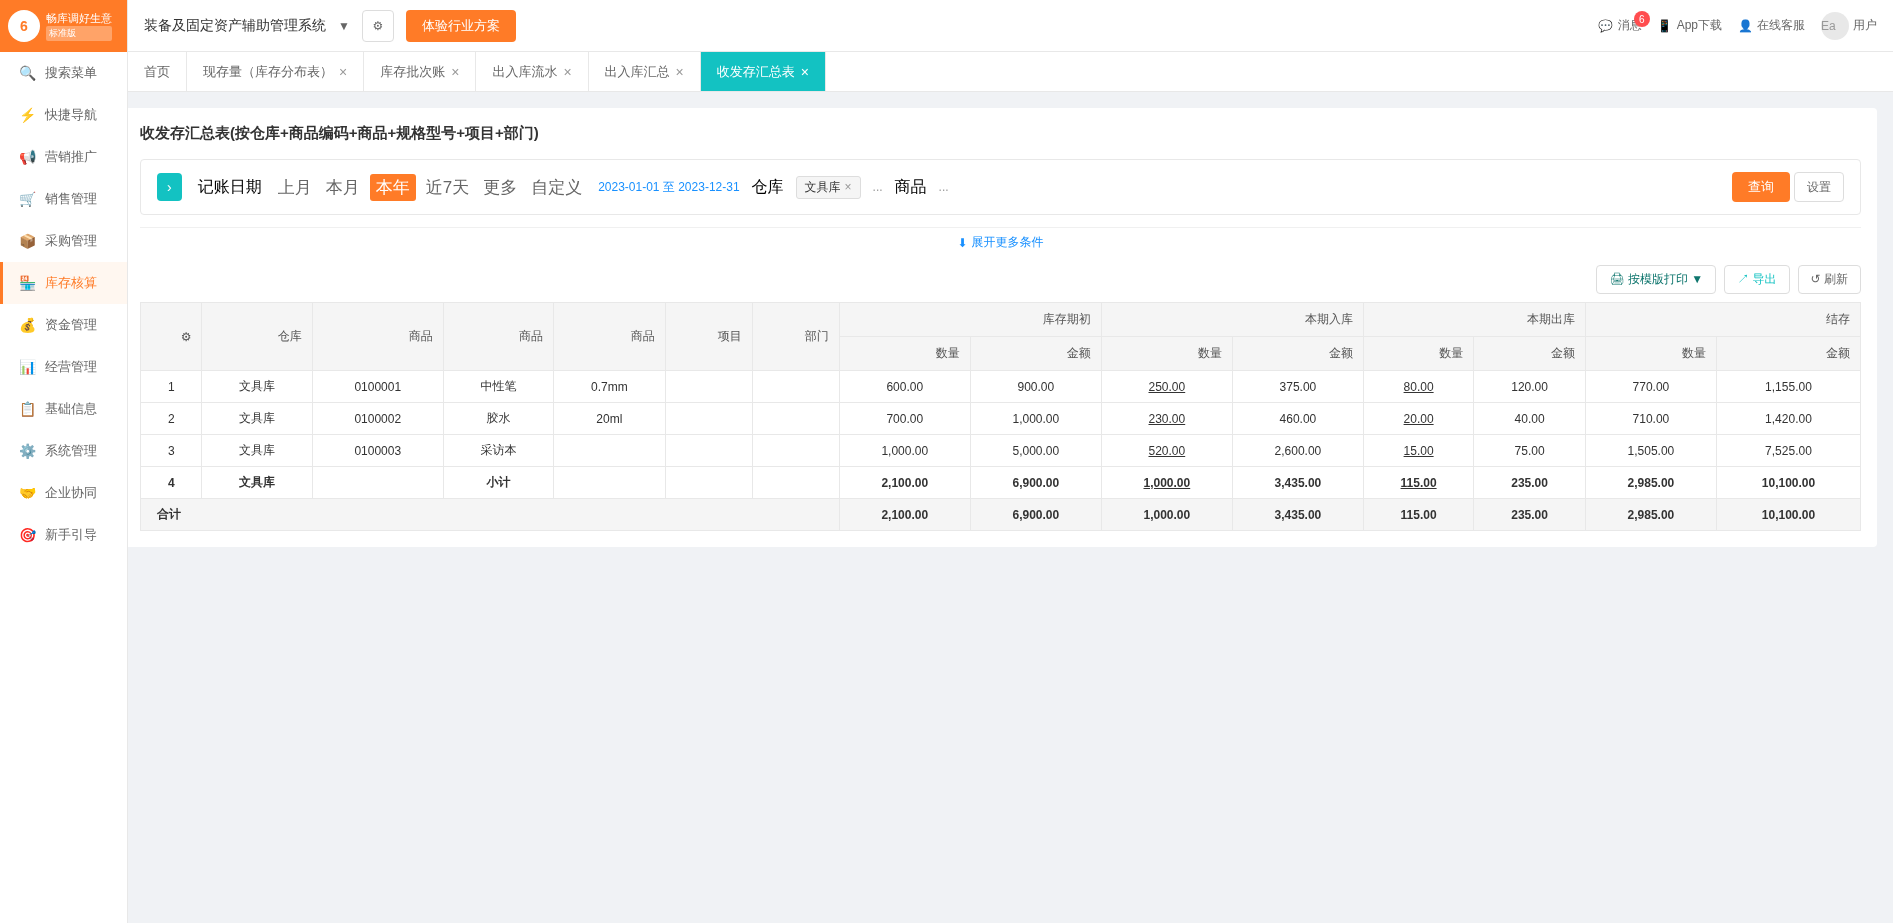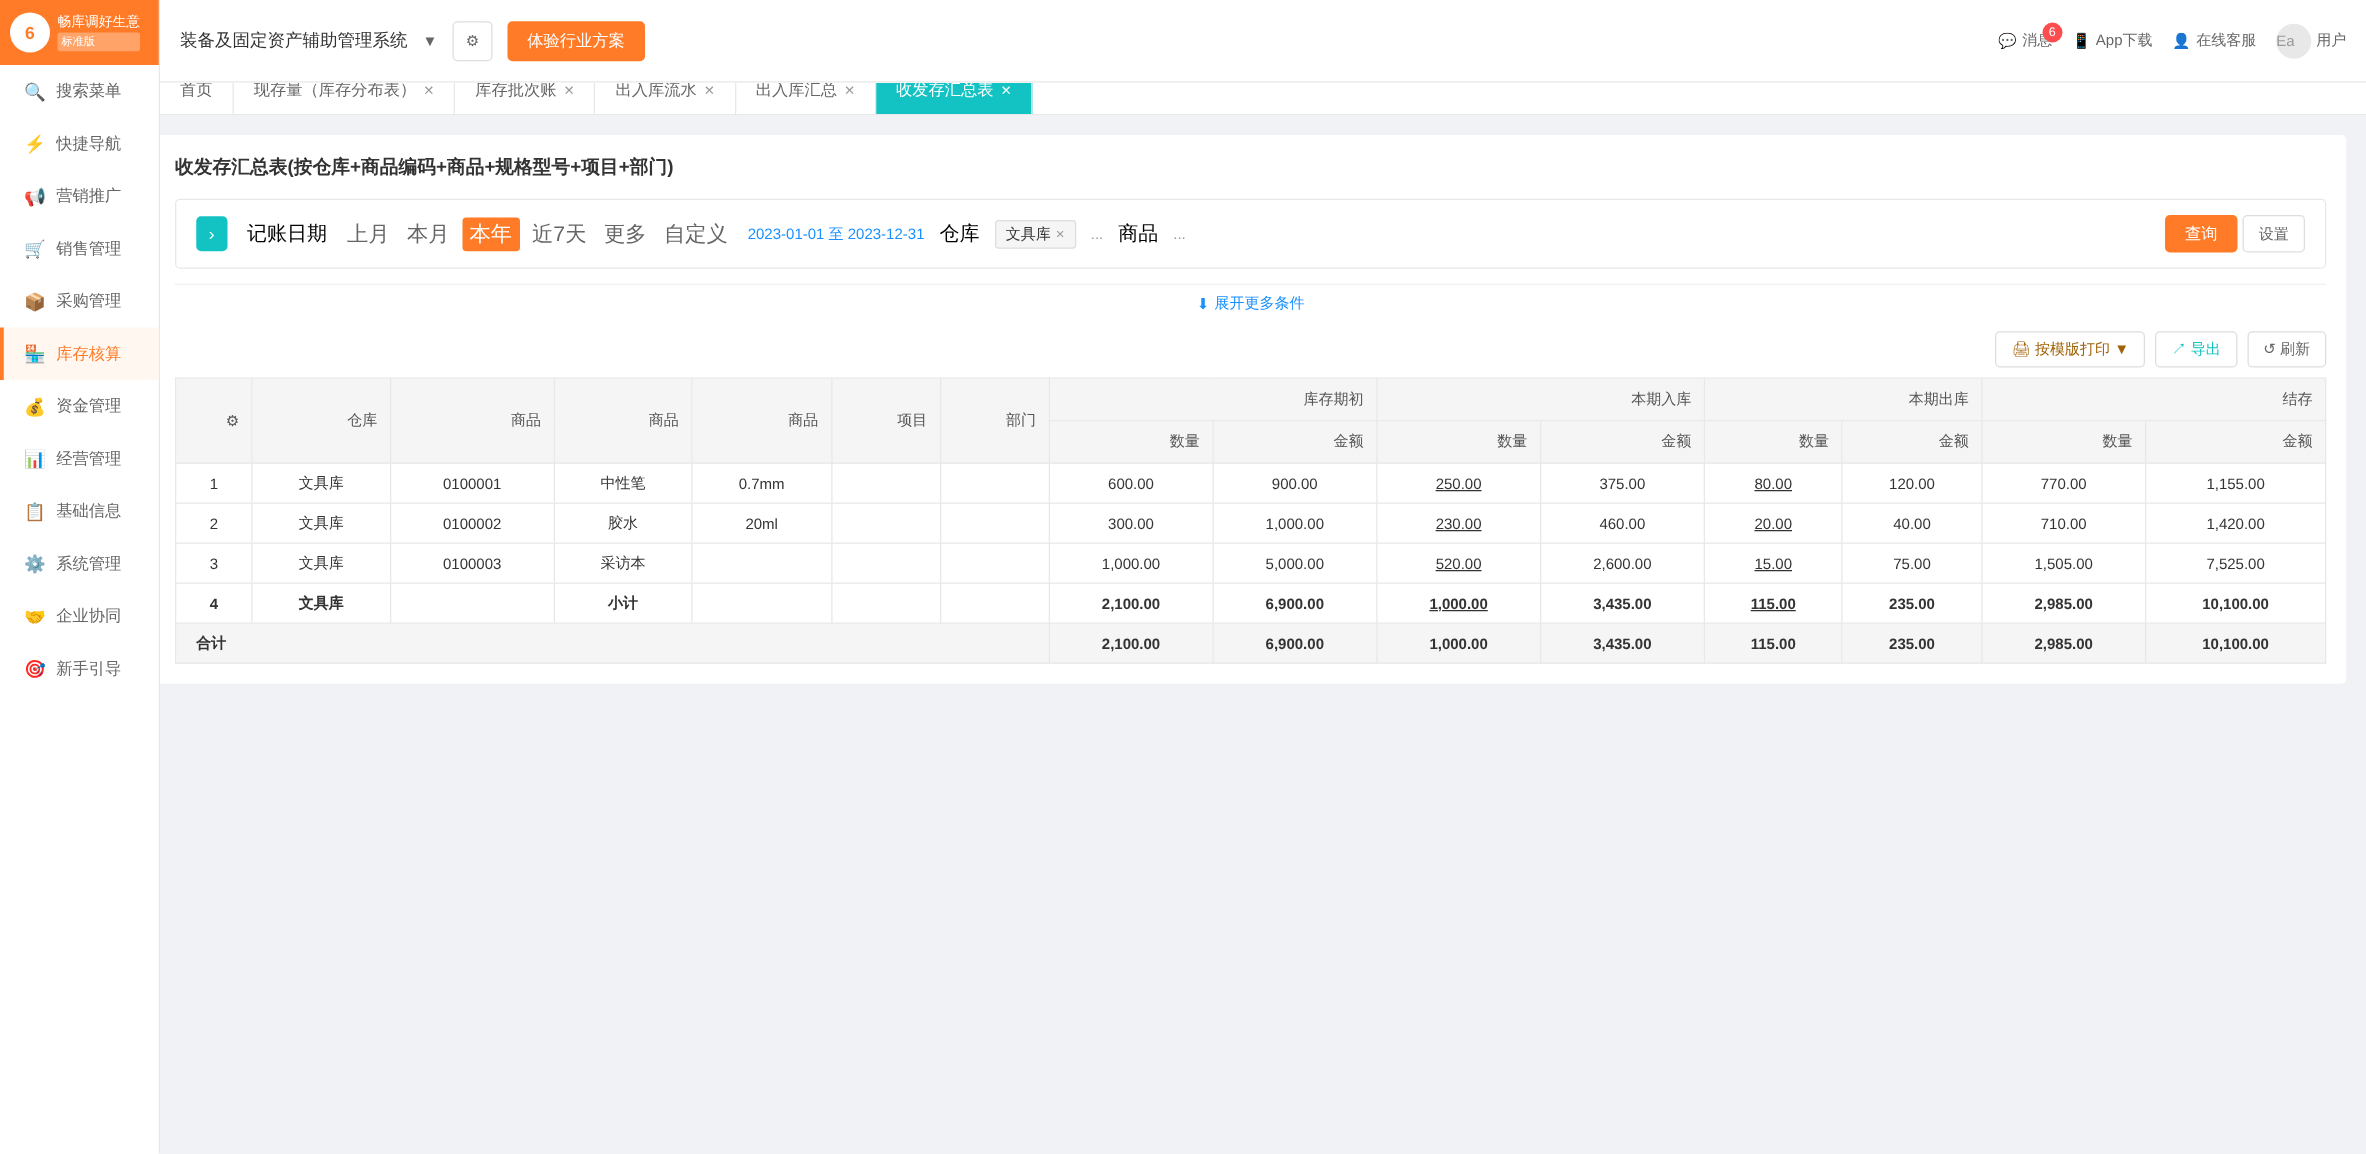--- a/index.html
+++ b/index.html
@@ -10,21 +10,21 @@
     .sidebar-logo { background: #ff7b27; color: #fff; padding: 10px 8px; display: flex; align-items: center; gap: 6px; min-height: 52px; }
     .sidebar-logo-icon { width: 32px; height: 32px; background: #fff; border-radius: 50%; display: flex; align-items: center; justify-content: center; color: #ff7b27; font-weight: bold; font-size: 14px; }
     .sidebar-logo-text { font-size: 11px; color: #fff; line-height: 1.4; }
     .sidebar-logo-badge { font-size: 9px; background: rgba(255,255,255,0.3); padding: 1px 3px; border-radius: 2px; }
     .sidebar-nav { flex: 1; overflow-y: auto; }
     .sidebar-item { display: flex; align-items: center; gap: 8px; padding: 12px 16px; cursor: pointer; color: #666; font-size: 13px; border-left: 3px solid transparent; }
     .sidebar-item.active { background: #fff7f0; color: #ff7b27; border-left: 3px solid #ff7b27; }
     .sidebar-item-icon { width: 18px; height: 18px; display: flex; align-items: center; justify-content: center; font-size: 14px; }
 
     
-    .topbar { position: fixed; left: 128px; right: 0; top: 0; height: 66px; background: #fff; border-bottom: 1px solid #e8e8e8; display: flex; align-items: center; justify-content: space-between; padding: 0 16px; z-index: 99; }
+    .topbar { position: fixed; left: 128px; right: 0; top: 0; height: 52px; background: #fff; border-bottom: 1px solid #e8e8e8; display: flex; align-items: center; justify-content: space-between; padding: 0 16px; z-index: 99; }
     .topbar-left { display: flex; align-items: center; gap: 12px; }
     .topbar-title { font-size: 14px; color: #333; }
     .topbar-dropdown { background: none; border: none; cursor: pointer; color: #666; font-size: 12px; }
     .topbar-settings { width: 32px; height: 32px; border: 1px solid #ddd; border-radius: 4px; display: flex; align-items: center; justify-content: center; cursor: pointer; color: #666; }
     .topbar-btn { background: #ff7b27; color: #fff; border: none; padding: 7px 16px; border-radius: 4px; cursor: pointer; font-size: 13px; }
     .topbar-right { display: flex; align-items: center; gap: 16px; }
     .topbar-right-item { display: flex; align-items: center; gap: 4px; color: #666; cursor: pointer; font-size: 12px; position: relative; }
     .badge { position: absolute; top: -6px; right: -8px; background: #ff4d4f; color: #fff; border-radius: 10px; font-size: 10px; padding: 0 4px; min-width: 16px; height: 16px; display: flex; align-items: center; justify-content: center; }
     .user-avatar { width: 28px; height: 28px; background: #e8e8e8; border-radius: 50%; display: flex; align-items: center; justify-content: flex-start; color: #999; font-size: 12px; }
 
@@ -56,21 +56,21 @@
     .filter-more { color: #999; cursor: pointer; font-size: 12px; }
     .btn-query { background: #ff7b27; color: #fff; border: none; padding: 6px 16px; border-radius: 4px; cursor: pointer; font-size: 13px; }
     .btn-settings { background: none; border: 1px solid #ddd; padding: 5px 12px; border-radius: 4px; cursor: pointer; font-size: 12px; color: #666; display: block; text-align: center; }
 
     
     .expand-more { text-align: center; padding: 6px; color: #1890ff; cursor: pointer; font-size: 12px; border-top: 1px solid #f0f0f0; display: flex; align-items: center; justify-content: center; gap: 4px; }
 
     
     .toolbar { display: flex; align-items: center; justify-content: space-between; margin-bottom: 8px; }
     .toolbar-right { display: flex; align-items: center; gap: 8px; }
-    .btn-print { background: none; border: 1px solid #ddd; padding: 5px 12px; border-radius: 4px; cursor: pointer; font-size: 12px; color: #a16207; }
+    .btn-print { background: none; border: 1px solid #ddd; padding: 5px 12px; border-radius: 4px; cursor: pointer; font-size: 12px; color: #0f766e; }
     .btn-export { background: none; border: 1px solid #ddd; padding: 5px 12px; border-radius: 4px; cursor: pointer; font-size: 12px; color: #13c2c2; }
     .btn-refresh { background: none; border: 1px solid #ddd; padding: 5px 12px; border-radius: 4px; cursor: pointer; font-size: 12px; color: #666; }
 
     
     .data-table { width: 100%; border-collapse: collapse; font-size: 12px; }
     .data-table th { background: #f5f5f5; border: 1px solid #e8e8e8; padding: 8px 10px; text-align: right; color: #555; font-weight: 400; white-space: nowrap; }
     .data-table td { border: 1px solid #e8e8e8; padding: 7px 10px; text-align: center; color: #333; }
     .data-table .subtotal-row td { font-weight: bold; }
     .link-text { color: #1890ff; text-decoration: underline; cursor: pointer; }
 
@@ -304,21 +304,21 @@
     <td>1,155.00</td>
   </tr>
           <tr>
     <td>2</td>
     <td>文具库</td>
     <td>0100002</td>
     <td>胶水</td>
     <td>20ml</td>
     <td></td>
     <td></td>
-    <td>300.00</td>
+    <td>700.00</td>
     <td>1,000.00</td>
     <td class="link-text">230.00</td>
     <td>460.00</td>
     <td class="link-text">20.00</td>
     <td>40.00</td>
     <td>710.00</td>
     <td>1,420.00</td>
   </tr>
           <tr>
     <td>3</td>

